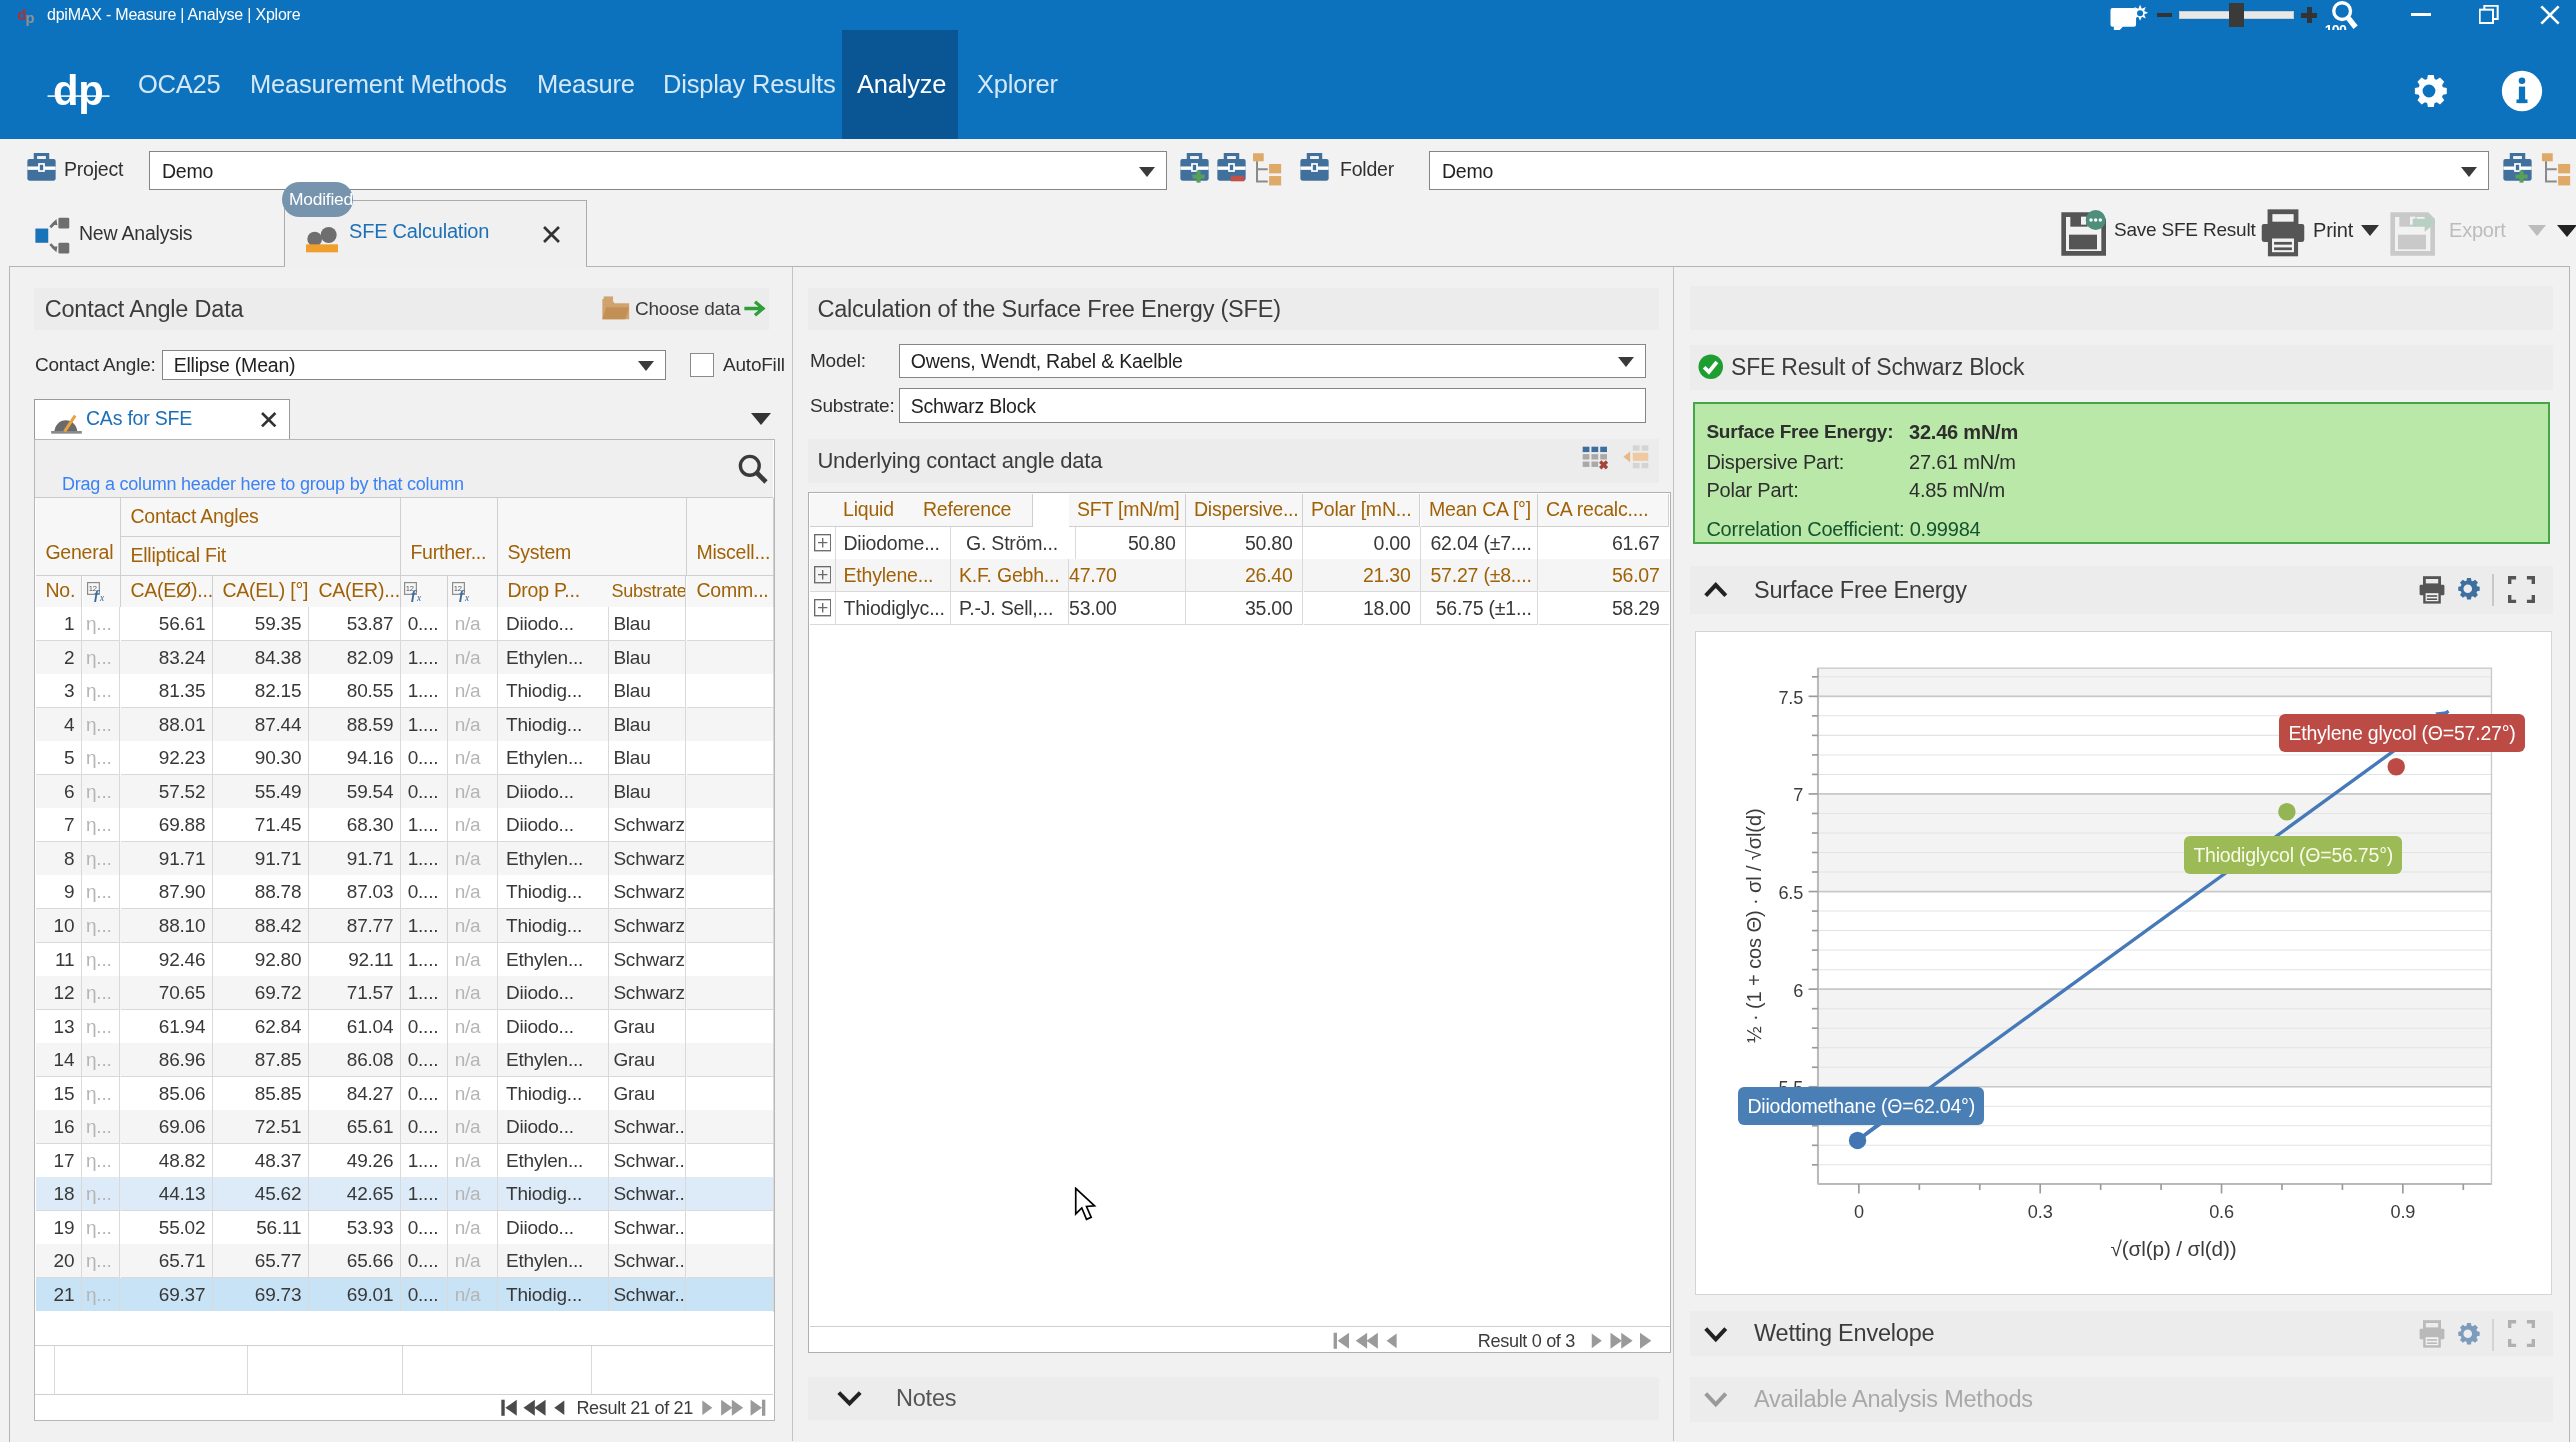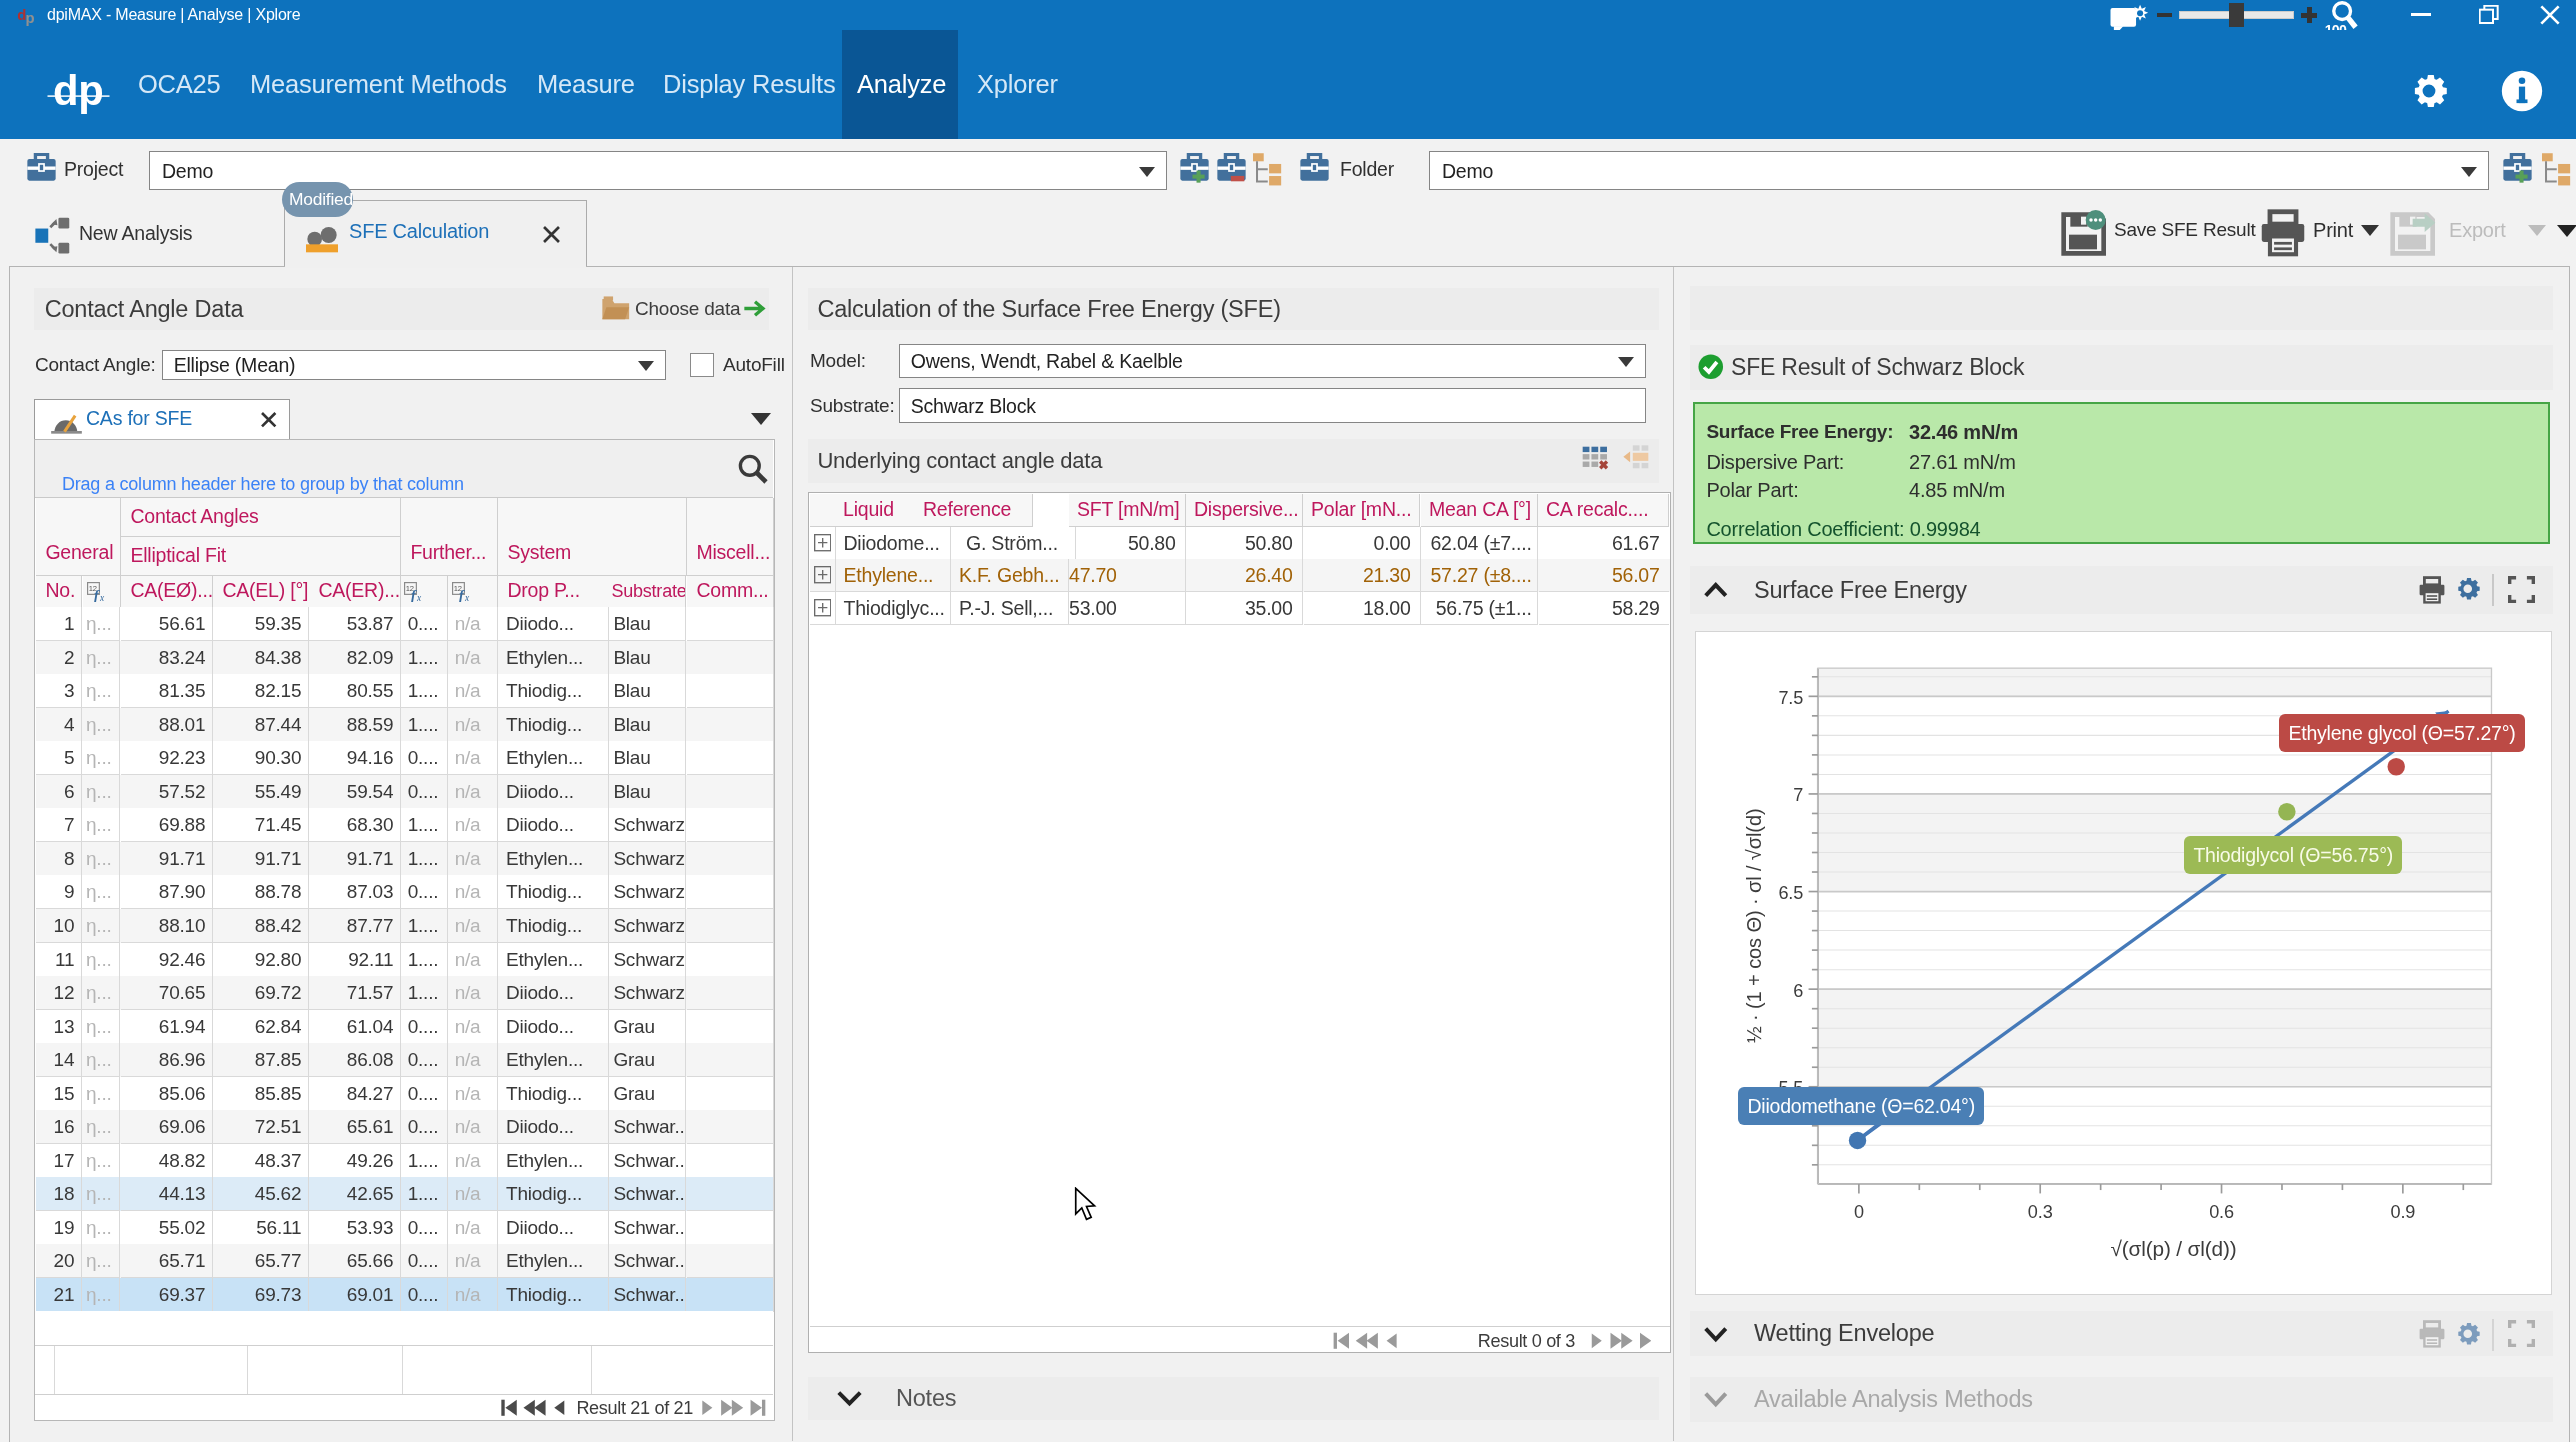--- a/index.html
+++ b/index.html
@@ -22,21 +22,21 @@
 .lc.c2{left:85px;width:92px}
 .lc.c3{left:176px;width:97px}
 .lc.c4{left:273px;width:92px}
 .lc.c5{left:365px;width:47px;text-align:left;padding-left:6.7px}
 .lc.c6{left:412px;width:50px;text-align:left;padding-left:6.7px}
 .lc.c7{left:462px;width:111px;text-align:left;padding-left:8px}
 .lc.c8{left:572px;width:78px;text-align:left;padding-left:5.4px}
 .lc.c9{left:651px;width:87px}
 .gray{color:#b5b5b5}
 .gray2{color:#b5b5b5}
-.hcell{position:absolute;background:#f7f7f7;border-right:1.3px solid #cfcfcf;border-bottom:1.3px solid #cfcfcf;font-size:19.5px;color:#be185d;overflow:hidden}
+.hcell{position:absolute;background:#f7f7f7;border-right:1.3px solid #cfcfcf;border-bottom:1.3px solid #cfcfcf;font-size:19.5px;color:#a16207;overflow:hidden}
 
 .ptlabel{position:absolute;height:38px;line-height:38px;border-radius:6px;color:#fff;font-size:19.5px;padding:0 9.4px;white-space:nowrap}
 </style></head>
 <body>
 <div id="titlebar"></div>
 <svg class="abs" style="left:16px;top:4px" width="23" height="23" viewBox="0 0 34 34">
 <text x="2" y="24" font-size="22" font-weight="bold" fill="#b03030" font-family="Liberation Sans">d</text>
 <text x="14" y="28" font-size="22" font-weight="bold" fill="#909090" font-family="Liberation Sans">p</text>
 </svg>
 <div class="abs" style="left:47px;top:0;height:29.5px;line-height:29.5px;color:#fff;font-size:16px">dpiMAX - Measure | Analyse | Xplore</div>

